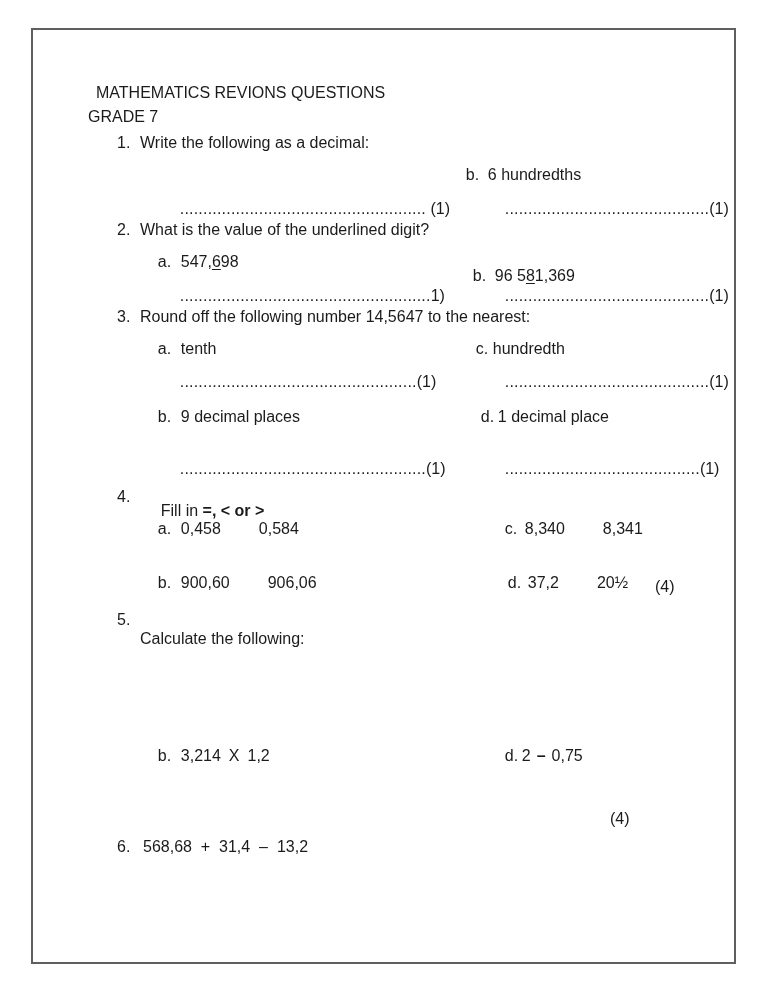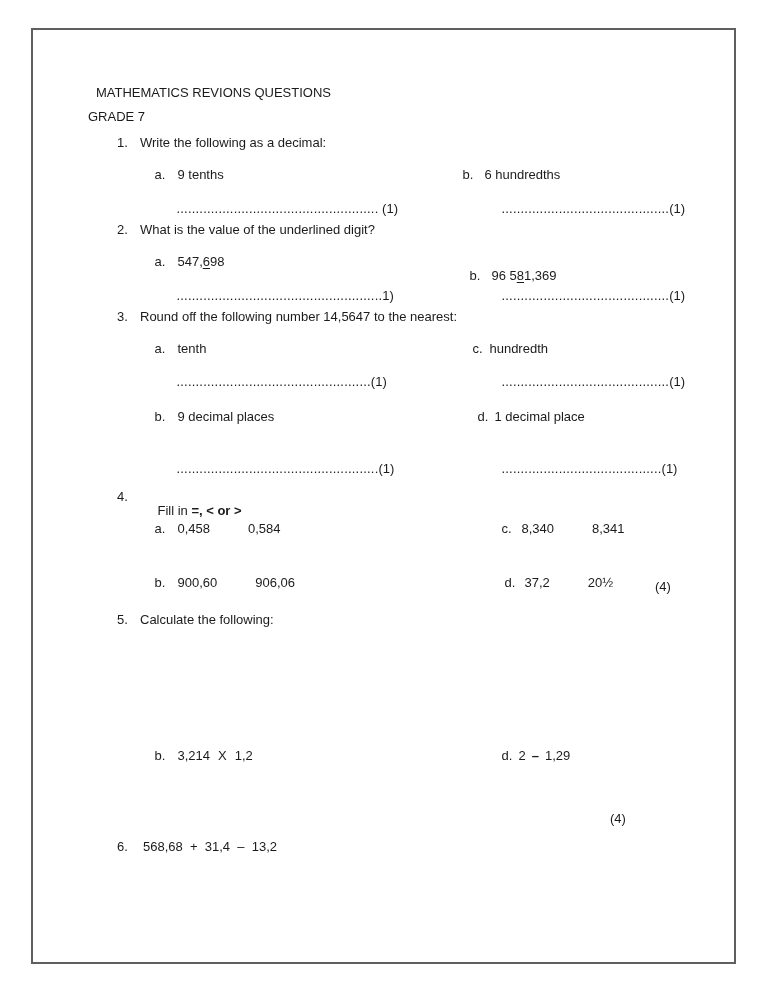--- a/index.html
+++ b/index.html
@@ -1,21 +1,21 @@
 <!DOCTYPE html>
 <html><head>
 <meta charset="utf-8">
 <style>
   html,body{margin:0;padding:0;background:#ffffff;}
   .sheet{
     position:relative;
     width:768px;height:994px;
     background:#ffffff;
     font-family:"Liberation Sans", sans-serif;
-    font-size:13px;
+    font-size:16px;
     color:#1b1b1b;
     overflow:hidden;
   }
   .border-frame{
     position:absolute;
     left:31px;top:28px;
     width:701px;height:932px;
     border:2px solid #5f5f5f;
   }
   .t{position:absolute;white-space:pre;line-height:14px;}
@@ -35,23 +35,20 @@
 <body>
 
 <div class="sheet">
   <div class="border-frame"></div>
 
   <div class="t" style="left:96px;top:86px">MATHEMATICS REVIONS QUESTIONS</div>
   <div class="t" style="left:88px;top:110px">GRADE 7</div>
 
   <div class="t" style="left:117px;top:136px">1.</div>
   <div class="t" style="left:140px;top:136px">Write the following as a decimal:</div>
-  <div class="t" style="left:140px;top:154px">
-    <span class="lbl lblL">a.</span><span>9 tenths</span>
-  </div>
   <div class="t" style="left:448px;top:154px">
     <span class="lbl lblB">b.</span><span>6 hundredths</span>
   </div>
   <div class="t" style="left:162px;top:188px">
     <span class="dots">.....................................................</span><span> (1)</span>
   </div>
   <div class="t" style="left:487px;top:188px">
     <span class="dots">............................................</span><span>(1)</span>
   </div>
 
@@ -109,24 +106,24 @@
   </div>
   <div class="t" style="left:140px;top:562px">
     <span class="lbl lblL">b.</span><span>900,60</span><span class="gap"></span><span>906,06</span>
   </div>
   <div class="t" style="left:490px;top:562px">
     <span class="lbl lblR2">d.</span><span>37,2</span><span class="gap"></span><span>20½</span>
   </div>
   <div class="t" style="left:655px;top:580px">(4)</div>
 
   <div class="t" style="left:117px;top:613px">5.</div>
-  <div class="t" style="left:140px;top:613px">Calculate the following:</div>
+  <div class="t" style="left:140px;top:632px">Calculate the following:</div>
   <div class="t" style="left:140px;top:735px">
     <span class="lbl lblL">b.</span><span>3,214</span><span class="op">X</span><span>1,2</span>
   </div>
   <div class="t" style="left:487px;top:735px">
-    <span class="lbl lblR">d.</span><span>2</span><span class="opb">–</span><span>1,29</span>
+    <span class="lbl lblR">d.</span><span>2</span><span class="opb">–</span><span>0,75</span>
   </div>
   <div class="t" style="left:610px;top:812px">(4)</div>
 
   <div class="t" style="left:117px;top:840px">6.</div>
   <div class="t" style="left:143px;top:840px">568,68  +  31,4  –  13,2</div>
 </div>
 
 </body></html>

